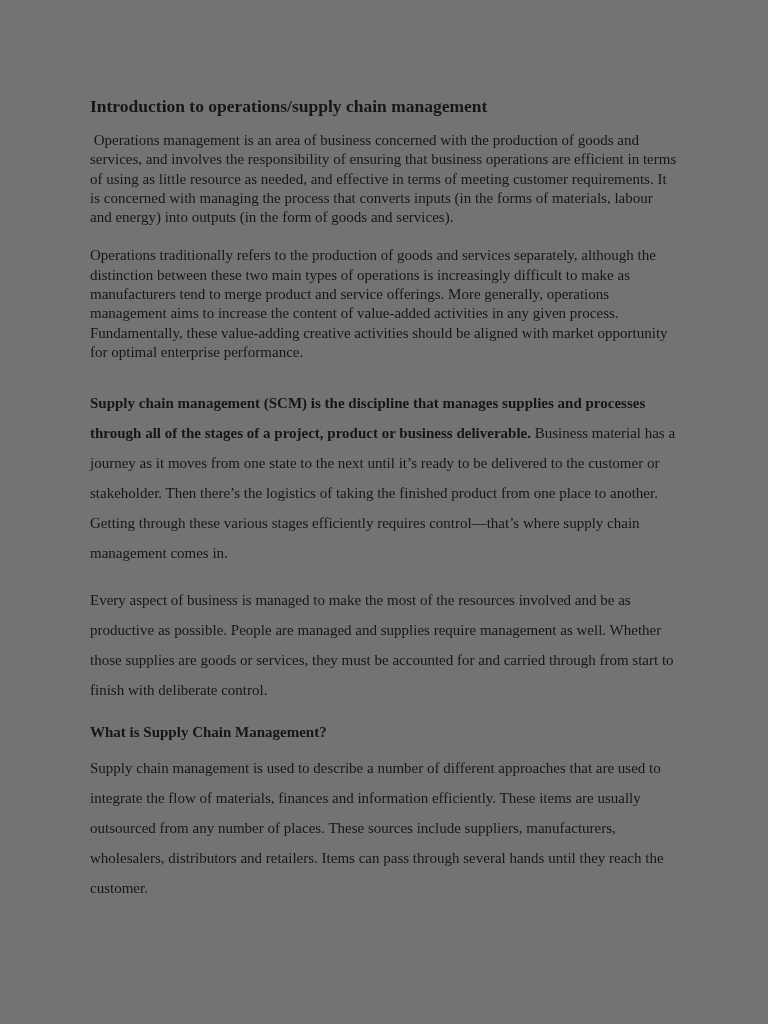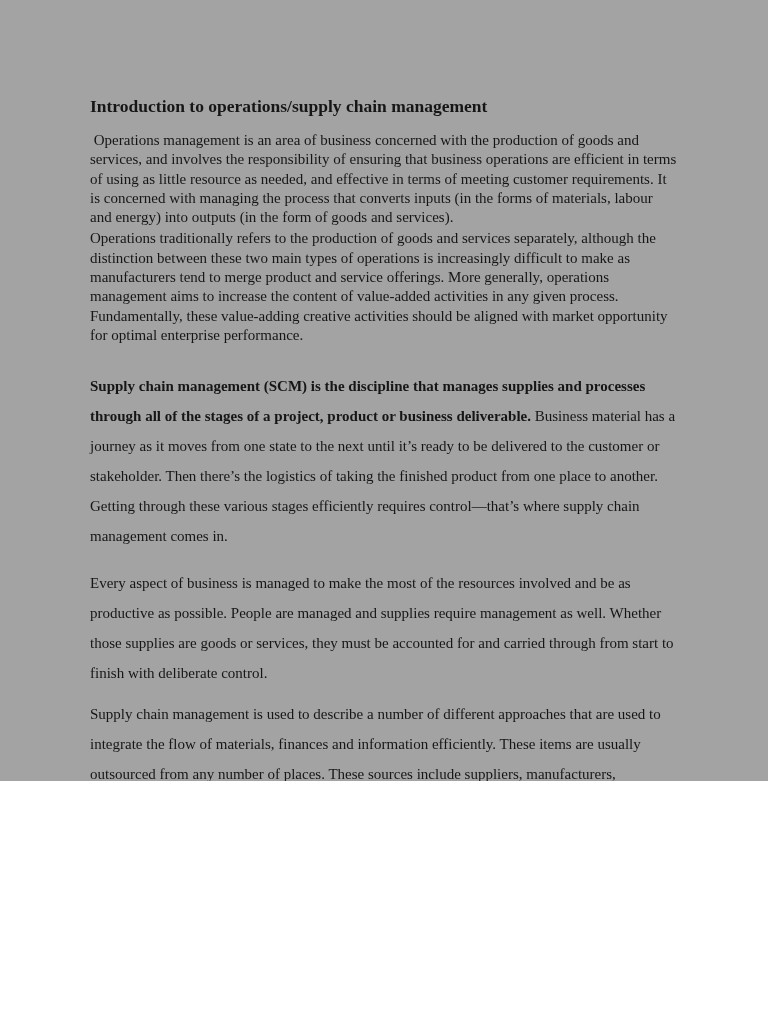--- a/index.html
+++ b/index.html
@@ -3,22 +3,22 @@
 <meta charset="utf-8">
 <style>
   html, body {
     margin: 0;
     padding: 0;
     background: #ffffff;
   }
   .page {
     position: relative;
     width: 768px;
-    height: 781px;
-    background: #a3a3a3;
+    height: 1024px;
+    background: #737373;
     overflow: hidden;
     font-family: "Liberation Serif", "DejaVu Serif", serif;
     color: #161616;
     -webkit-font-smoothing: antialiased;
   }
   .content {
     position: absolute;
     left: 90px;
     top: 95px;
     width: 588px;
@@ -38,21 +38,21 @@
   .heading-operations { margin-bottom: 12px; }
   .heading-what-is   { margin-top: 18px; }
   p {
     margin: 0;
     font-size: 15px;
     text-align: left;
   }
   .single { line-height: 19.3px; }
   .double { line-height: 30px; }
   .lead-space { white-space: pre-wrap; }
-  .para-operations-definition { margin-bottom: 2px; }
+  .para-operations-definition { margin-bottom: 19px; }
   .para-scm   { margin-top: 26px; }
   .para-every { margin-top: 17px; }
   .para-what  { margin-top: 11px; }
   .para-scm strong { font-weight: bold; margin-top: 13px; }
 </style>
 </head>
 <body>
 
 <div class="page">
   <div class="content">
@@ -61,17 +61,18 @@
 
 
     <p class="single lead-space para-operations-definition"> Operations management is an area of business concerned with the production of goods and services, and involves the responsibility of ensuring that business operations are efficient in terms of using as little resource as needed, and effective in terms of meeting customer requirements. It is concerned with managing the process that converts inputs (in the forms of materials, labour and energy) into outputs (in the form of goods and services).</p>
 
     <p class="single para-operations-traditional">Operations traditionally refers to the production of goods and services separately, although the distinction between these two main types of operations is increasingly difficult to make as manufacturers tend to merge product and service offerings. More generally, operations management aims to increase the content of value-added activities in any given process. Fundamentally, these value-adding creative activities should be aligned with market opportunity for optimal enterprise performance.</p>
 
     <p class="double para-scm"><strong>Supply chain management (SCM) is the discipline that manages supplies and processes through all of the stages of a project, product or business deliverable.</strong><span> Business material has a journey as it moves from one state to the next until it’s ready to be delivered to the customer or stakeholder. Then there’s the logistics of taking the finished product from one place to another. Getting through these various stages efficiently requires control—that’s where supply chain management comes in.</span></p>
 
     <p class="double para-every">Every aspect of business is managed to make the most of the resources involved and be as productive as possible. People are managed and supplies require management as well. Whether those supplies are goods or services, they must be accounted for and carried through from start to finish with deliberate control.</p>
 
+    <h2 class="section-heading heading-what-is">What is Supply Chain Management?</h2>
 
     <p class="double para-what">Supply chain management is used to describe a number of different approaches that are used to integrate the flow of materials, finances and information efficiently. These items are usually outsourced from any number of places. These sources include suppliers, manufacturers, wholesalers, distributors and retailers. Items can pass through several hands until they reach the customer.</p>
 
   </div>
 </div>
 
 </body></html>

